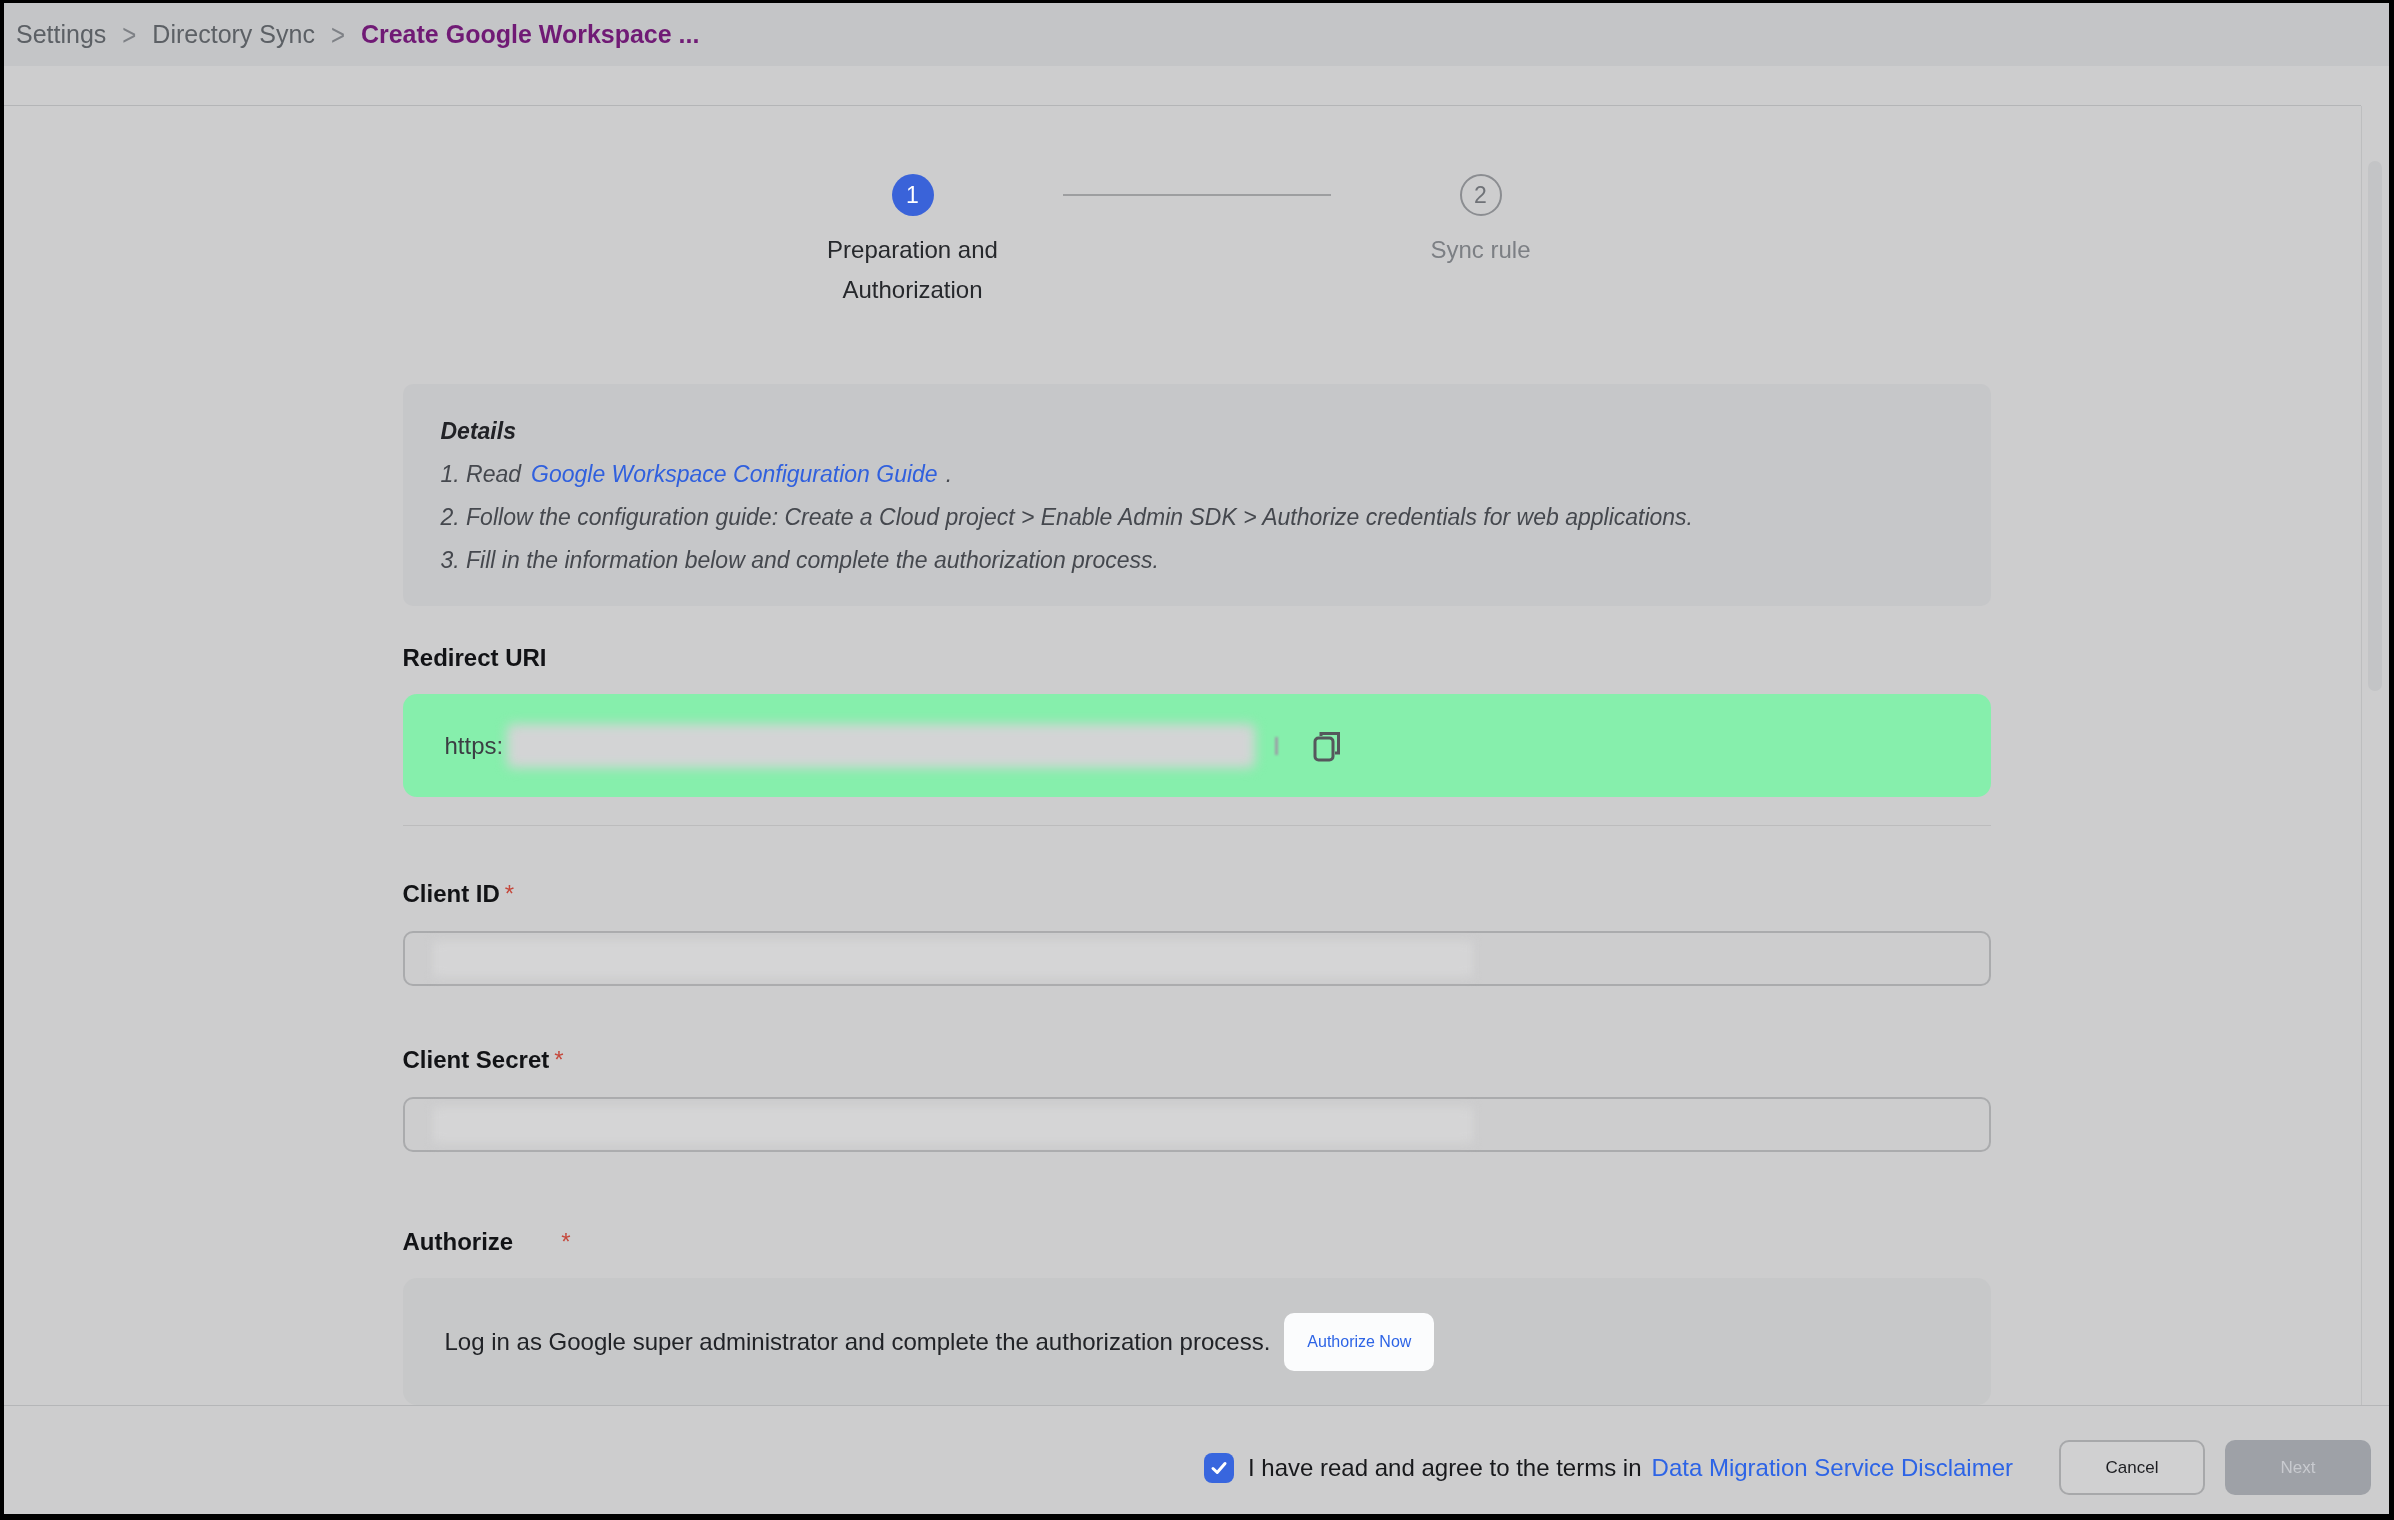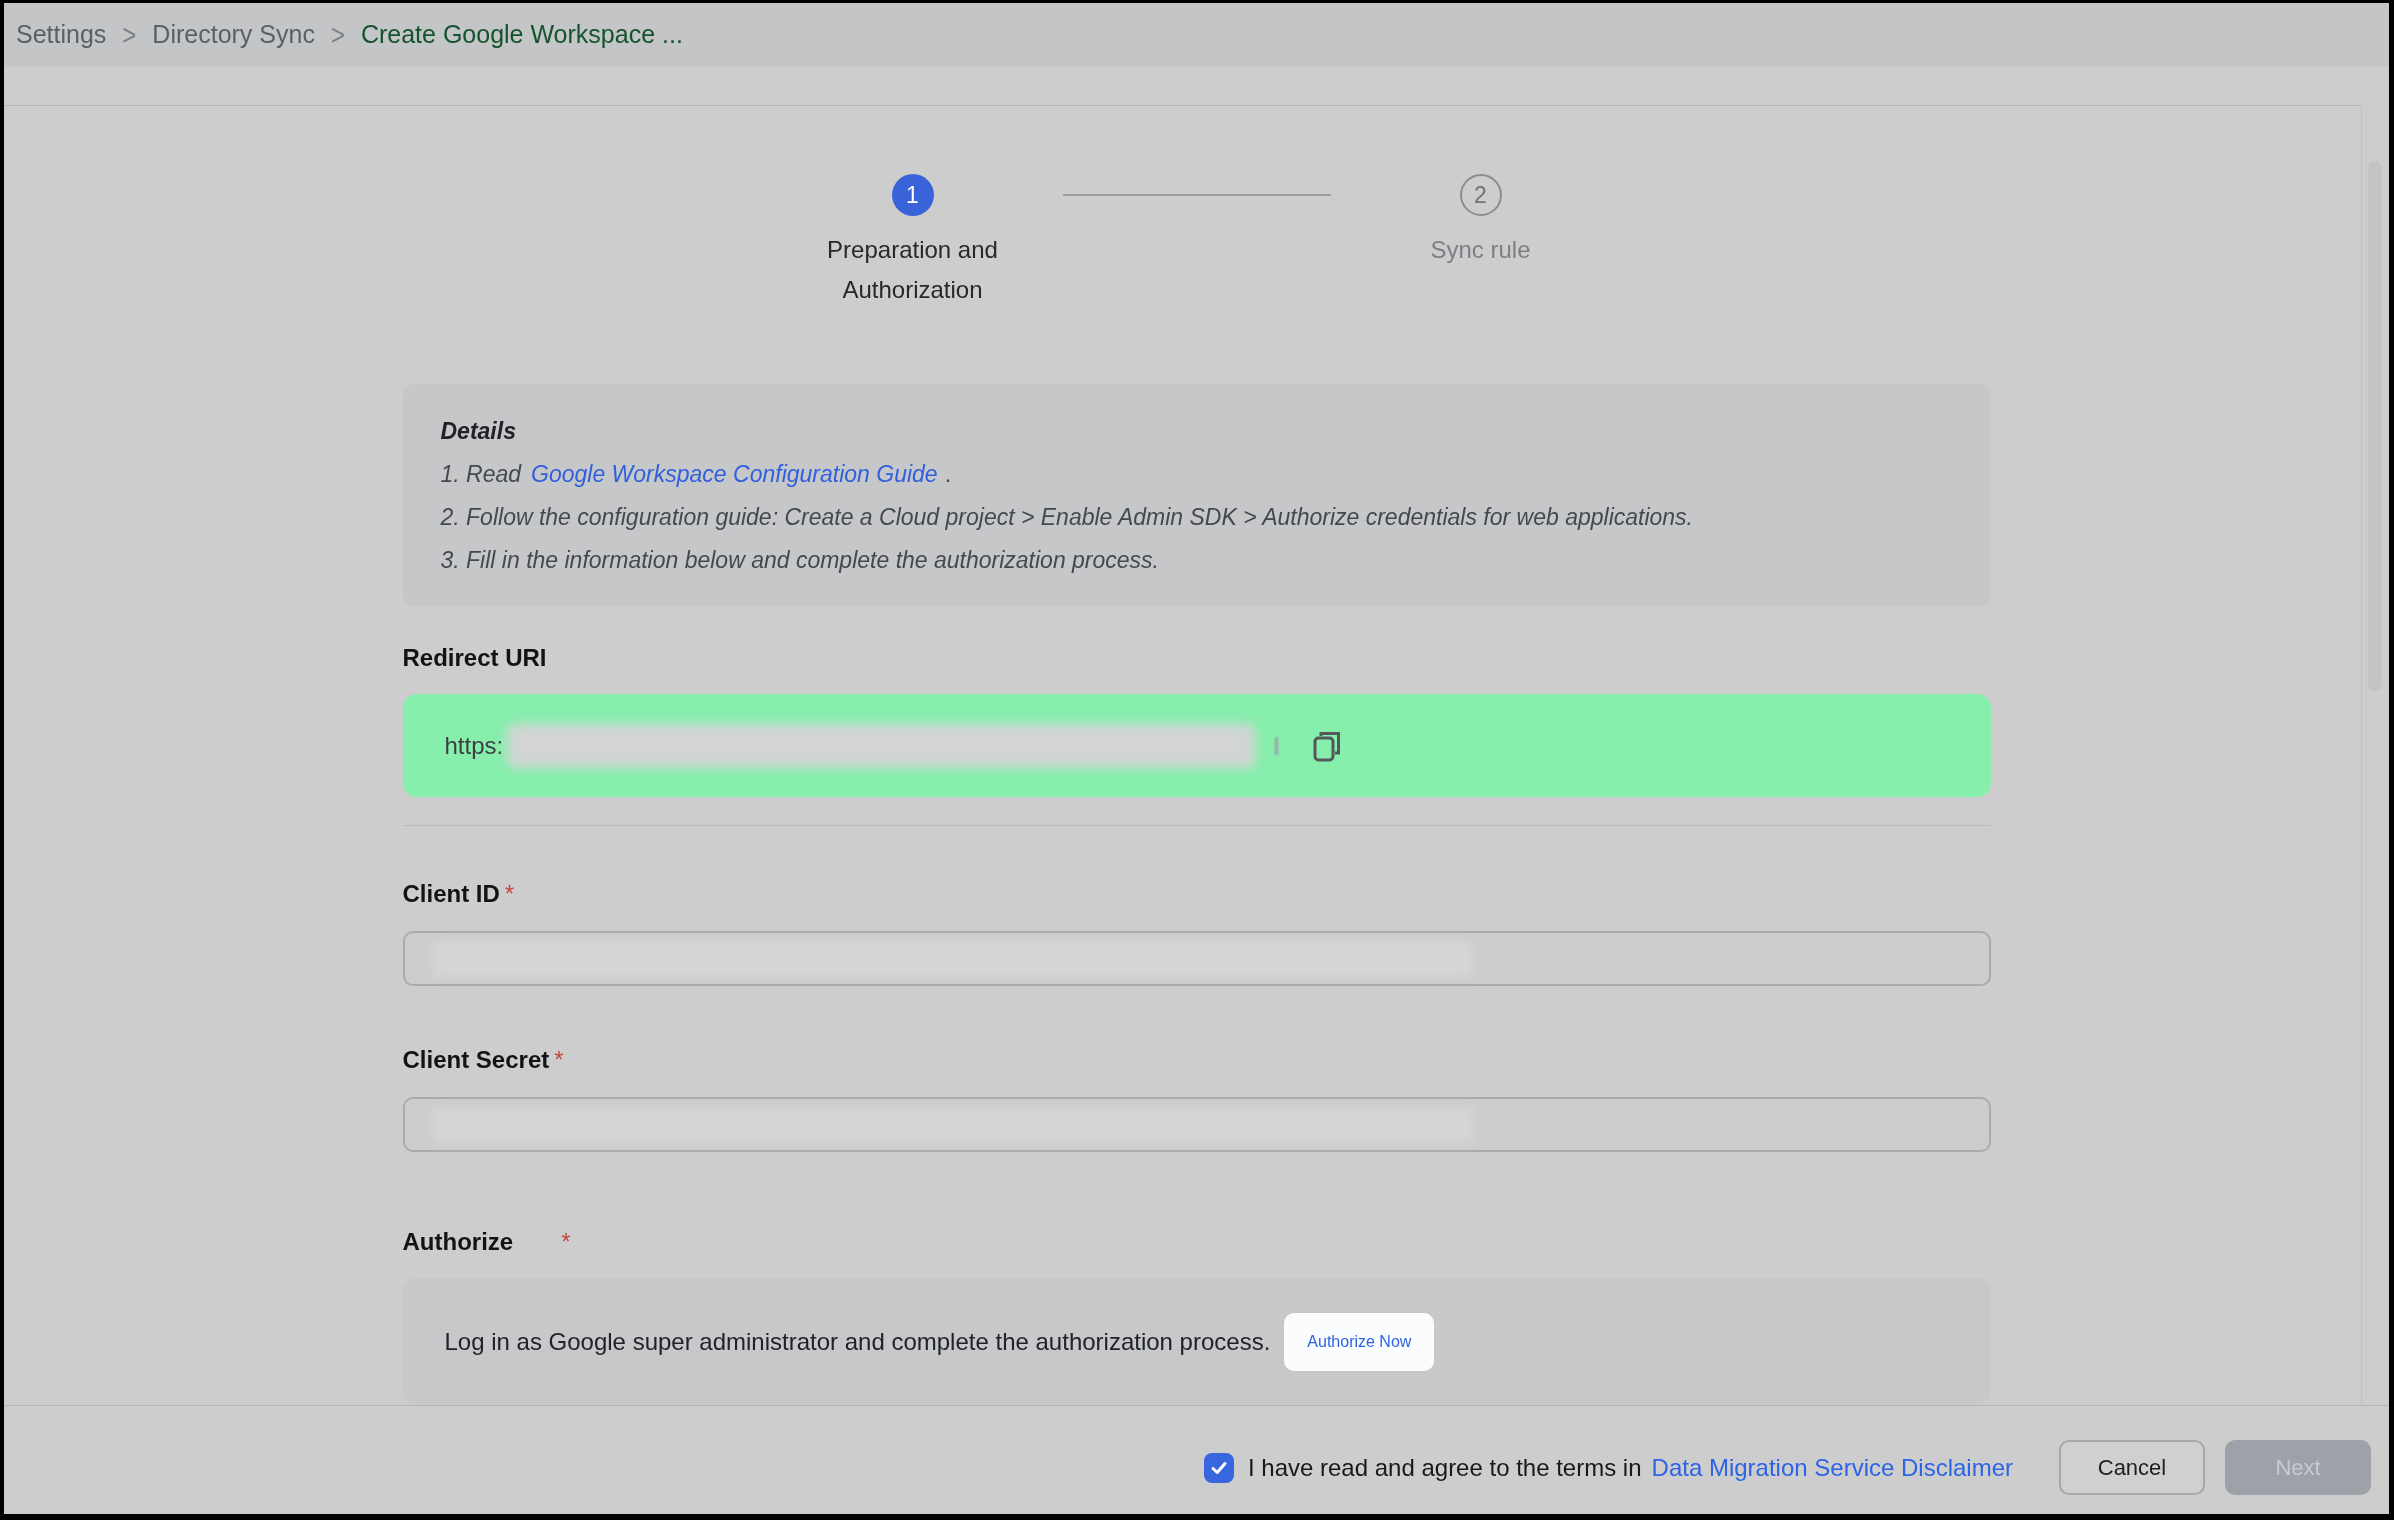--- a/index.html
+++ b/index.html
@@ -21,21 +21,21 @@
   .topbar {
     height: 63px;
     flex: 0 0 auto;
     background: #c4c5c7;
     display: flex;
     align-items: center;
     padding-left: 12px;
   }
   .breadcrumb { display: flex; align-items: center; font-size: 25px; }
   .bc-item.muted { color: #5c6065; }
-  .bc-item.current { color: #14532d; font-weight: 400; }
+  .bc-item.current { color: #701a75; font-weight: 700; }
   .bc-sep {
     color: #7e8186;
     font-size: 24px;
     margin: 0 16px;
     transform: scaleY(1.25);
     display: inline-block;
   }
   .subheader {
     height: 39px;
     flex: 0 0 auto;
@@ -216,21 +216,21 @@
     display: flex; align-items: center; justify-content: center;
     flex: 0 0 auto;
     cursor: pointer;
   }
   .agree-text { font-size: 24px; color: #18191c; margin-left: 14px; }
   .agree-link { font-size: 24px; color: #2d64e6; margin-left: 10px; cursor: pointer; }
   .btn {
     height: 55px;
     min-width: 146px;
     border-radius: 10px;
-    font-size: 22px;
+    font-size: 17px;
     font-family: inherit;
     box-sizing: border-box;
     cursor: pointer;
   }
   .btn-cancel {
     background: #d0d0d1;
     border: 2px solid #a7a8aa;
     color: #1d1e22;
   }
   .btn-next {

